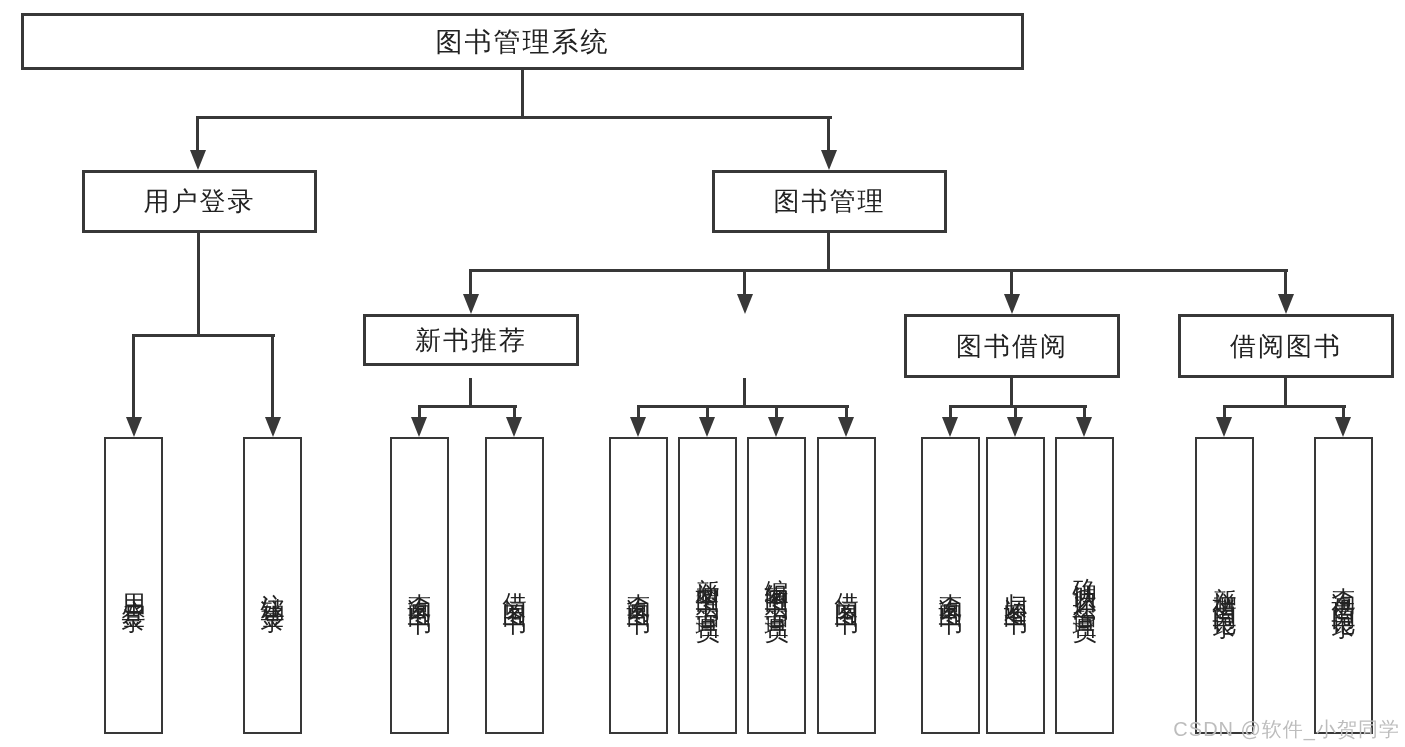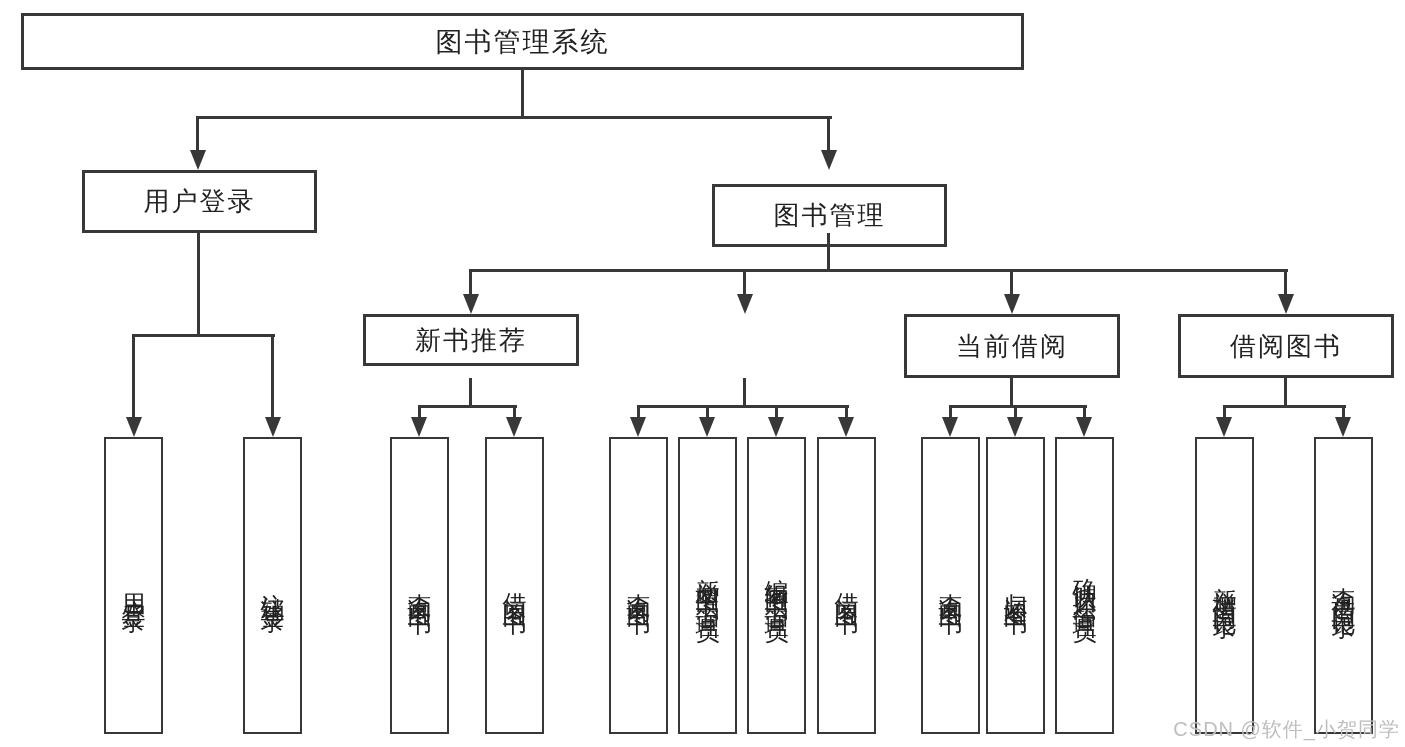--- a/index.html
+++ b/index.html
@@ -46,29 +46,29 @@
 
 <div class="canvas">
 
   <div class="node root" style="left:21px;top:13px;width:1003px;height:57px;">
     <span class="hlabel">图书管理系统</span>
   </div>
 
   <div class="node" style="left:82px;top:170px;width:235px;height:63px;">
     <span class="hlabel">用户登录</span>
   </div>
-  <div class="node" style="left:712px;top:184px;width:235px;height:63px;">
+  <div class="node" style="left:712px;top:170px;width:235px;height:63px;">
     <span class="hlabel">图书管理</span>
   </div>
 
   <div class="node" style="left:363px;top:314px;width:216px;height:52px;">
     <span class="hlabel">新书推荐</span>
   </div>
   <div class="node" style="left:904px;top:314px;width:216px;height:64px;">
-    <span class="hlabel">当前借阅</span>
+    <span class="hlabel">图书借阅</span>
   </div>
   <div class="node" style="left:1178px;top:314px;width:216px;height:64px;">
     <span class="hlabel">借阅图书</span>
   </div>
 
   <div class="node leaf" style="left:104px;top:437px;width:59px;height:297px;">
     <span class="vlabel">用户登录</span>
   </div>
   <div class="node leaf" style="left:243px;top:437px;width:59px;height:297px;">
     <span class="vlabel">注销登录</span>

